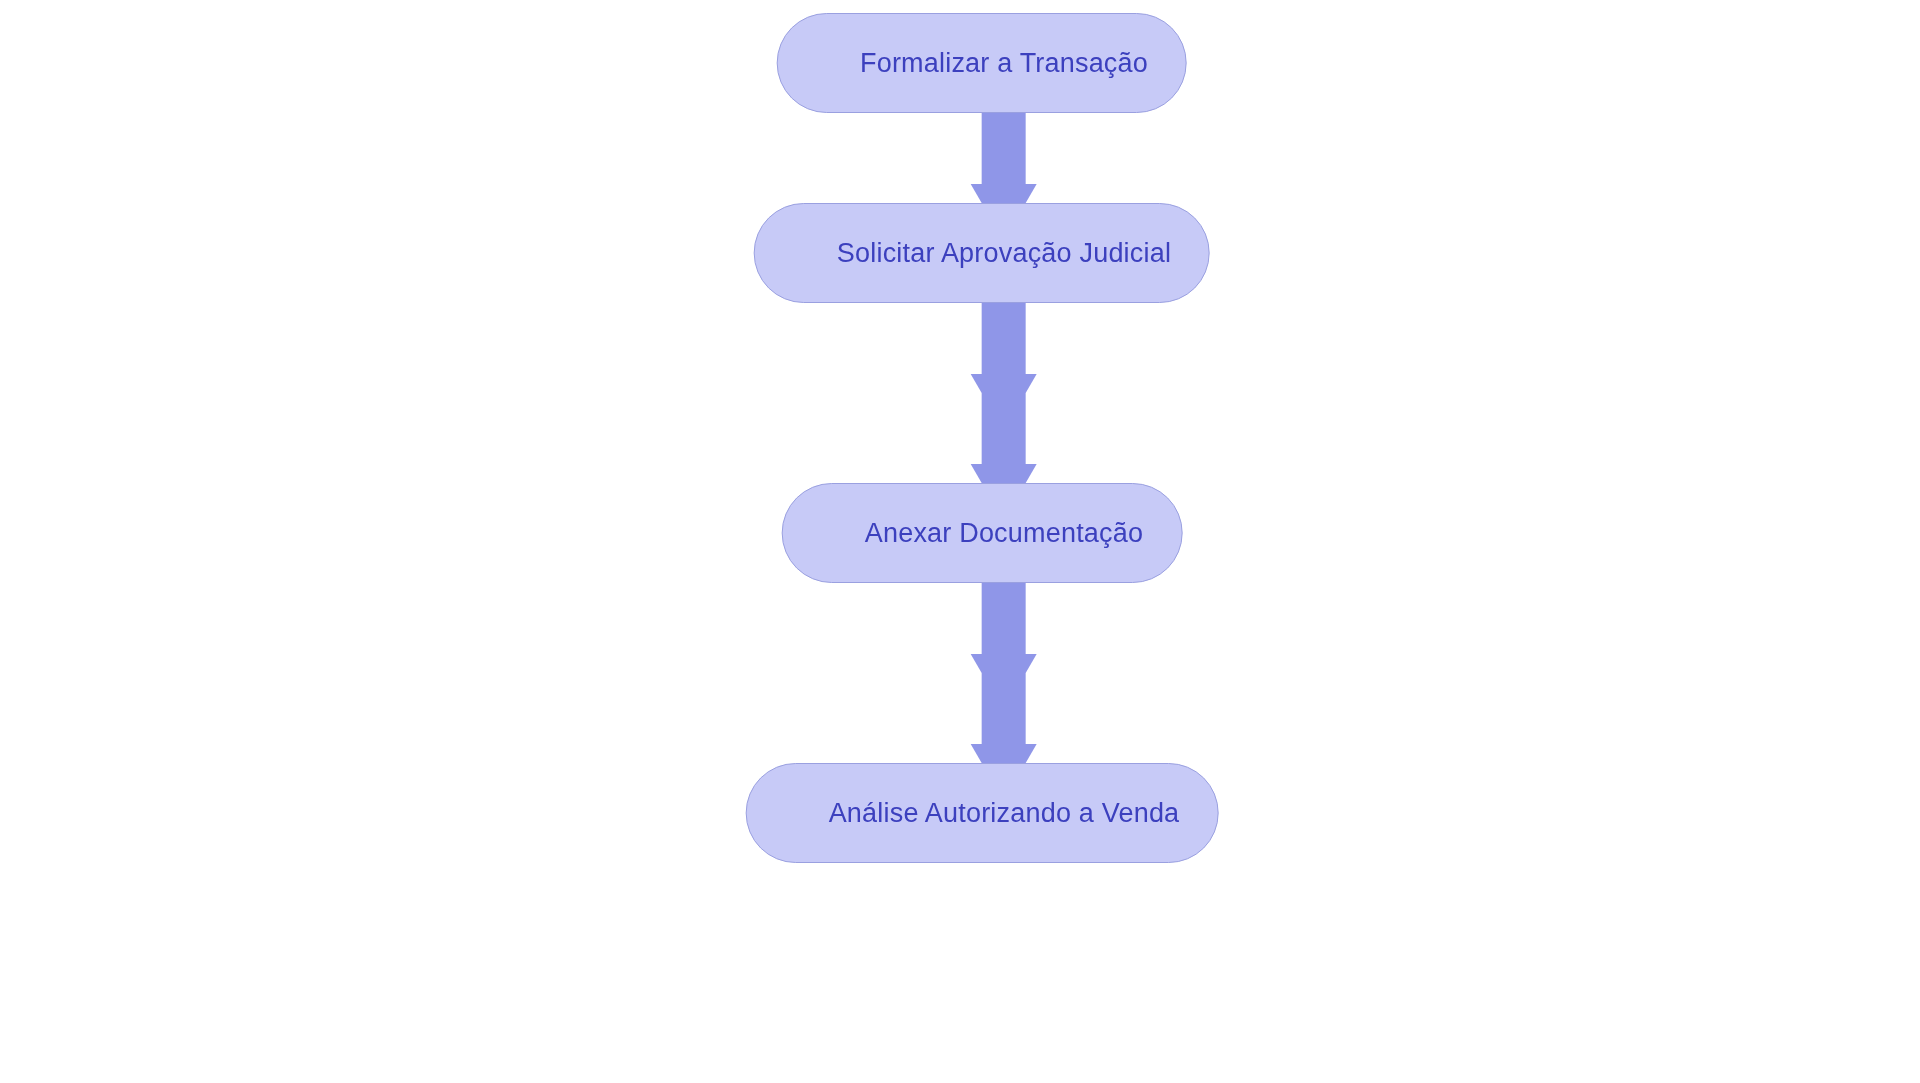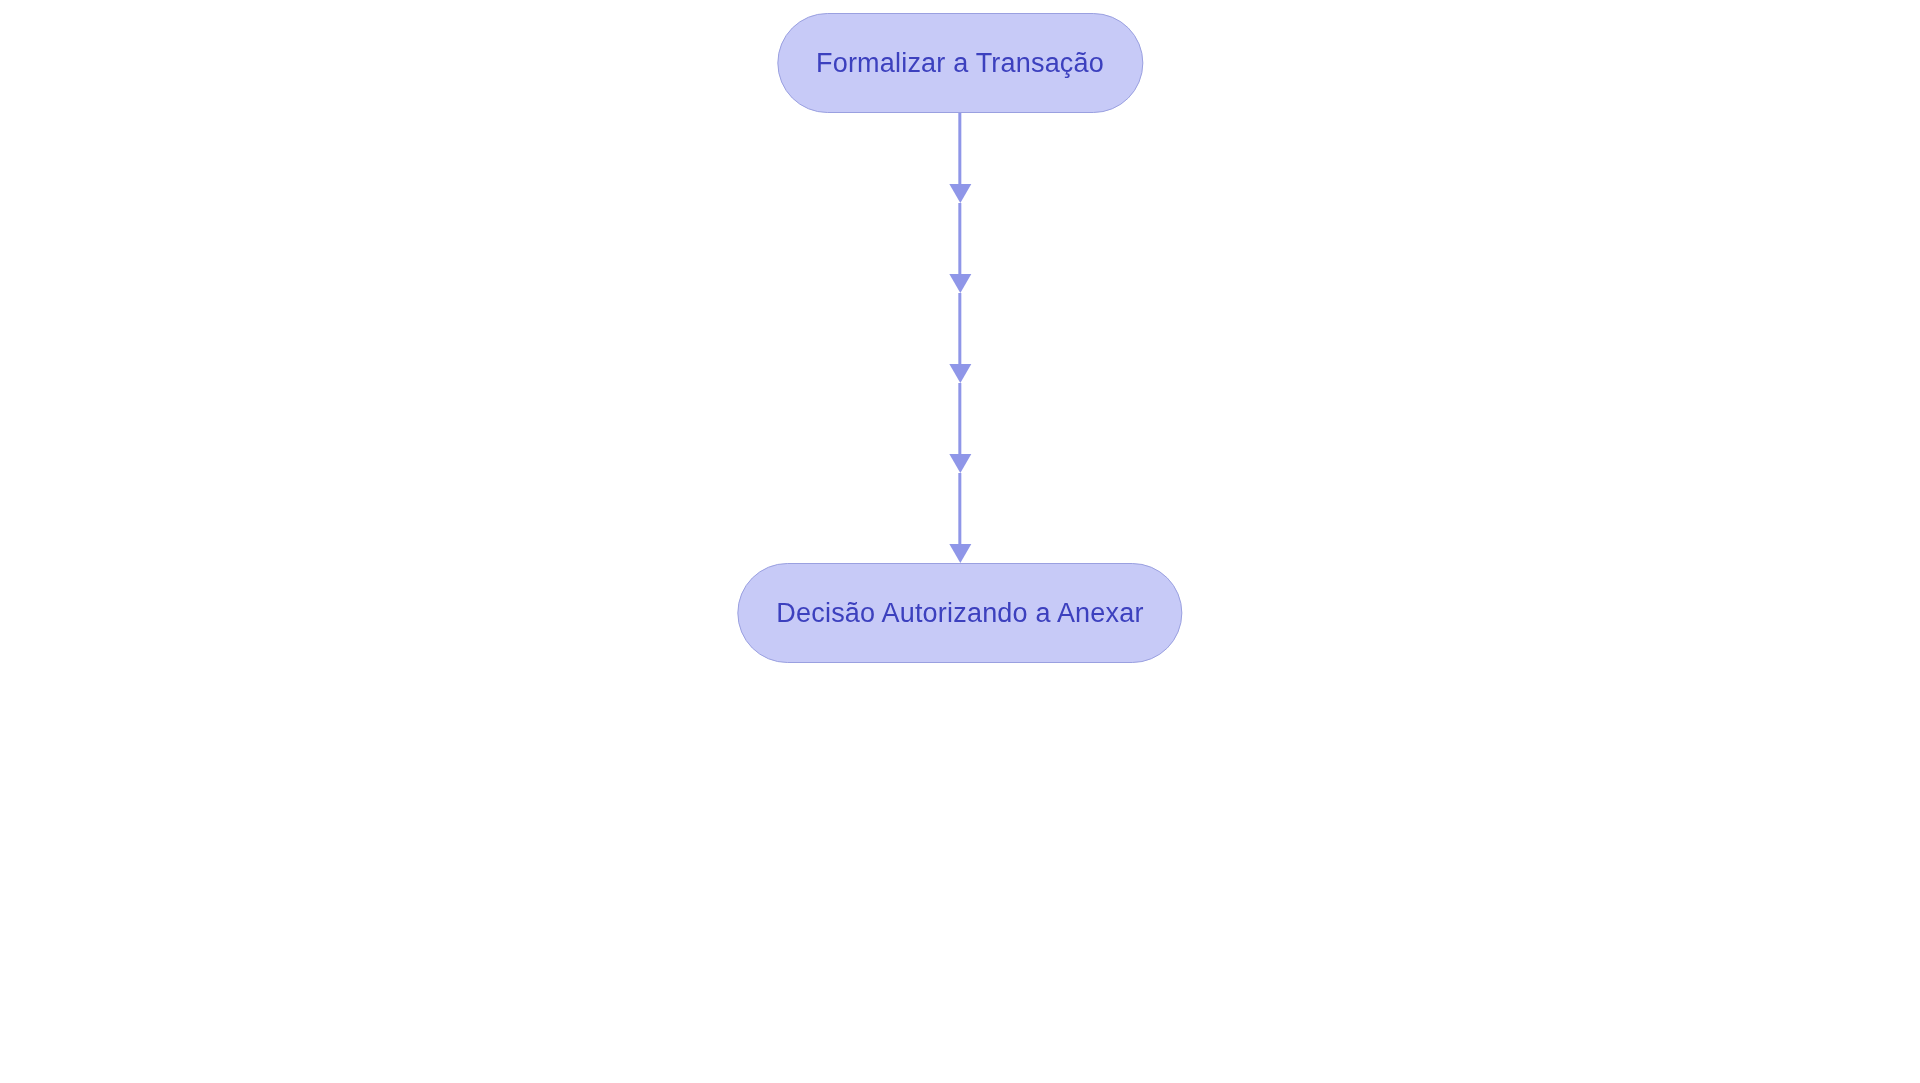--- a/index.html
+++ b/index.html
@@ -2,21 +2,21 @@
 <html style="--bg: #ffffff; --node-fill: #c7caf7; --node-border: #9aa0e0; --node-text: #3c40be; --arrow: #8f96e8;"><head>
 <meta charset="utf-8">
 <style>
   :root {
     --bg: #ffffff;
     --node-fill: #c7caf7;
     --node-border: #9aa0e0;
     --node-text: #3c40be;
     --arrow: #8f96e8;
   }
-  * { box-sizing: border-box; }
+  * { box-sizing: border-box; padding-left: 44px; }
   html, body {
     margin: 0;
     padding: 0;
     background: var(--bg);
     font-family: "Liberation Sans", "DejaVu Sans", sans-serif;
   }
   .canvas {
     position: relative;
     width: 1920px;
     height: 1083px;
@@ -72,33 +72,39 @@
 
 <div class="canvas">
   <div class="flow" id="flow">
       <div class="node">
         <span>Formalizar a Transação</span>
       </div>
       <div class="arrow">
         <div class="arrow-line"></div>
         <div class="arrow-head"></div>
       </div>
-      <div class="arrow">
-        <div class="arrow-line"></div>
-        <div class="arrow-head"></div>
-      </div>
-      <div class="arrow">
-        <div class="arrow-line"></div>
-        <div class="arrow-head"></div>
+      <div class="node">
+        <span>Solicitar Aprovação Judicial</span>
       </div>
       <div class="arrow">
         <div class="arrow-line"></div>
         <div class="arrow-head"></div>
       </div>
       <div class="arrow">
         <div class="arrow-line"></div>
         <div class="arrow-head"></div>
       </div>
       <div class="node">
-        <span>Decisão Autorizando a Anexar</span>
+        <span>Anexar Documentação</span>
+      </div>
+      <div class="arrow">
+        <div class="arrow-line"></div>
+        <div class="arrow-head"></div>
+      </div>
+      <div class="arrow">
+        <div class="arrow-line"></div>
+        <div class="arrow-head"></div>
+      </div>
+      <div class="node">
+        <span>Análise Autorizando a Venda</span>
       </div>
     </div>
 </div>
 
 </body></html>

